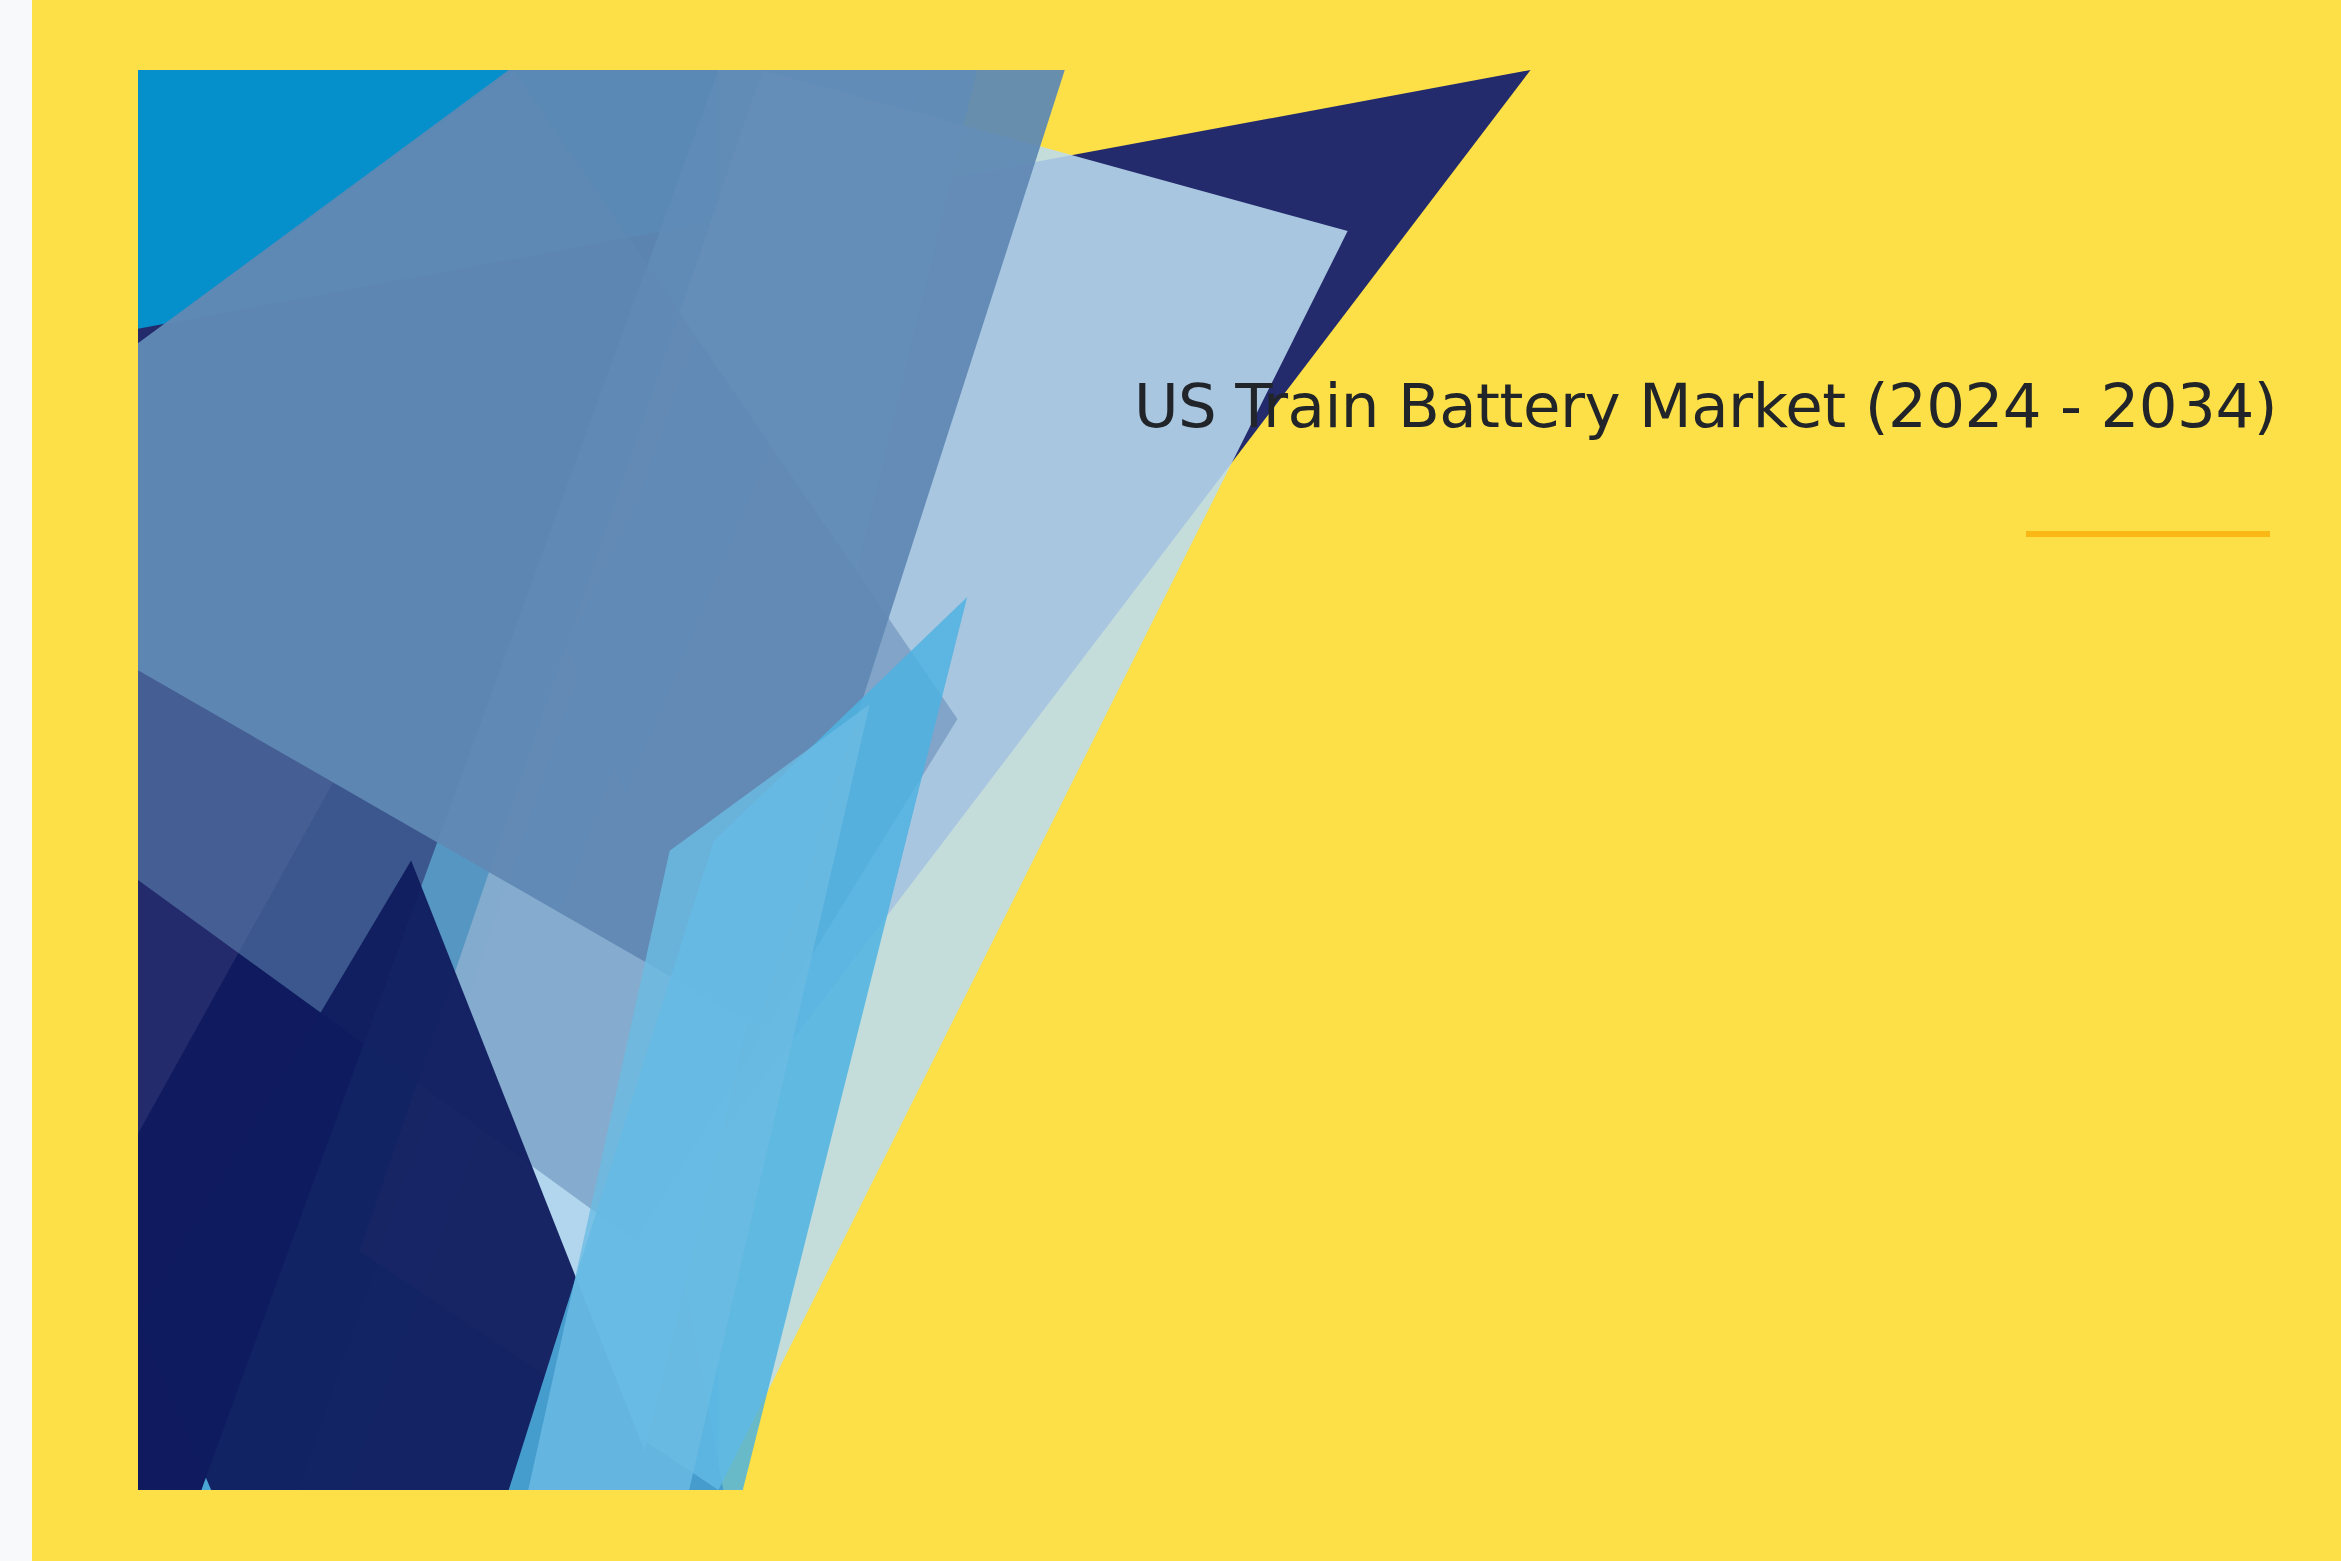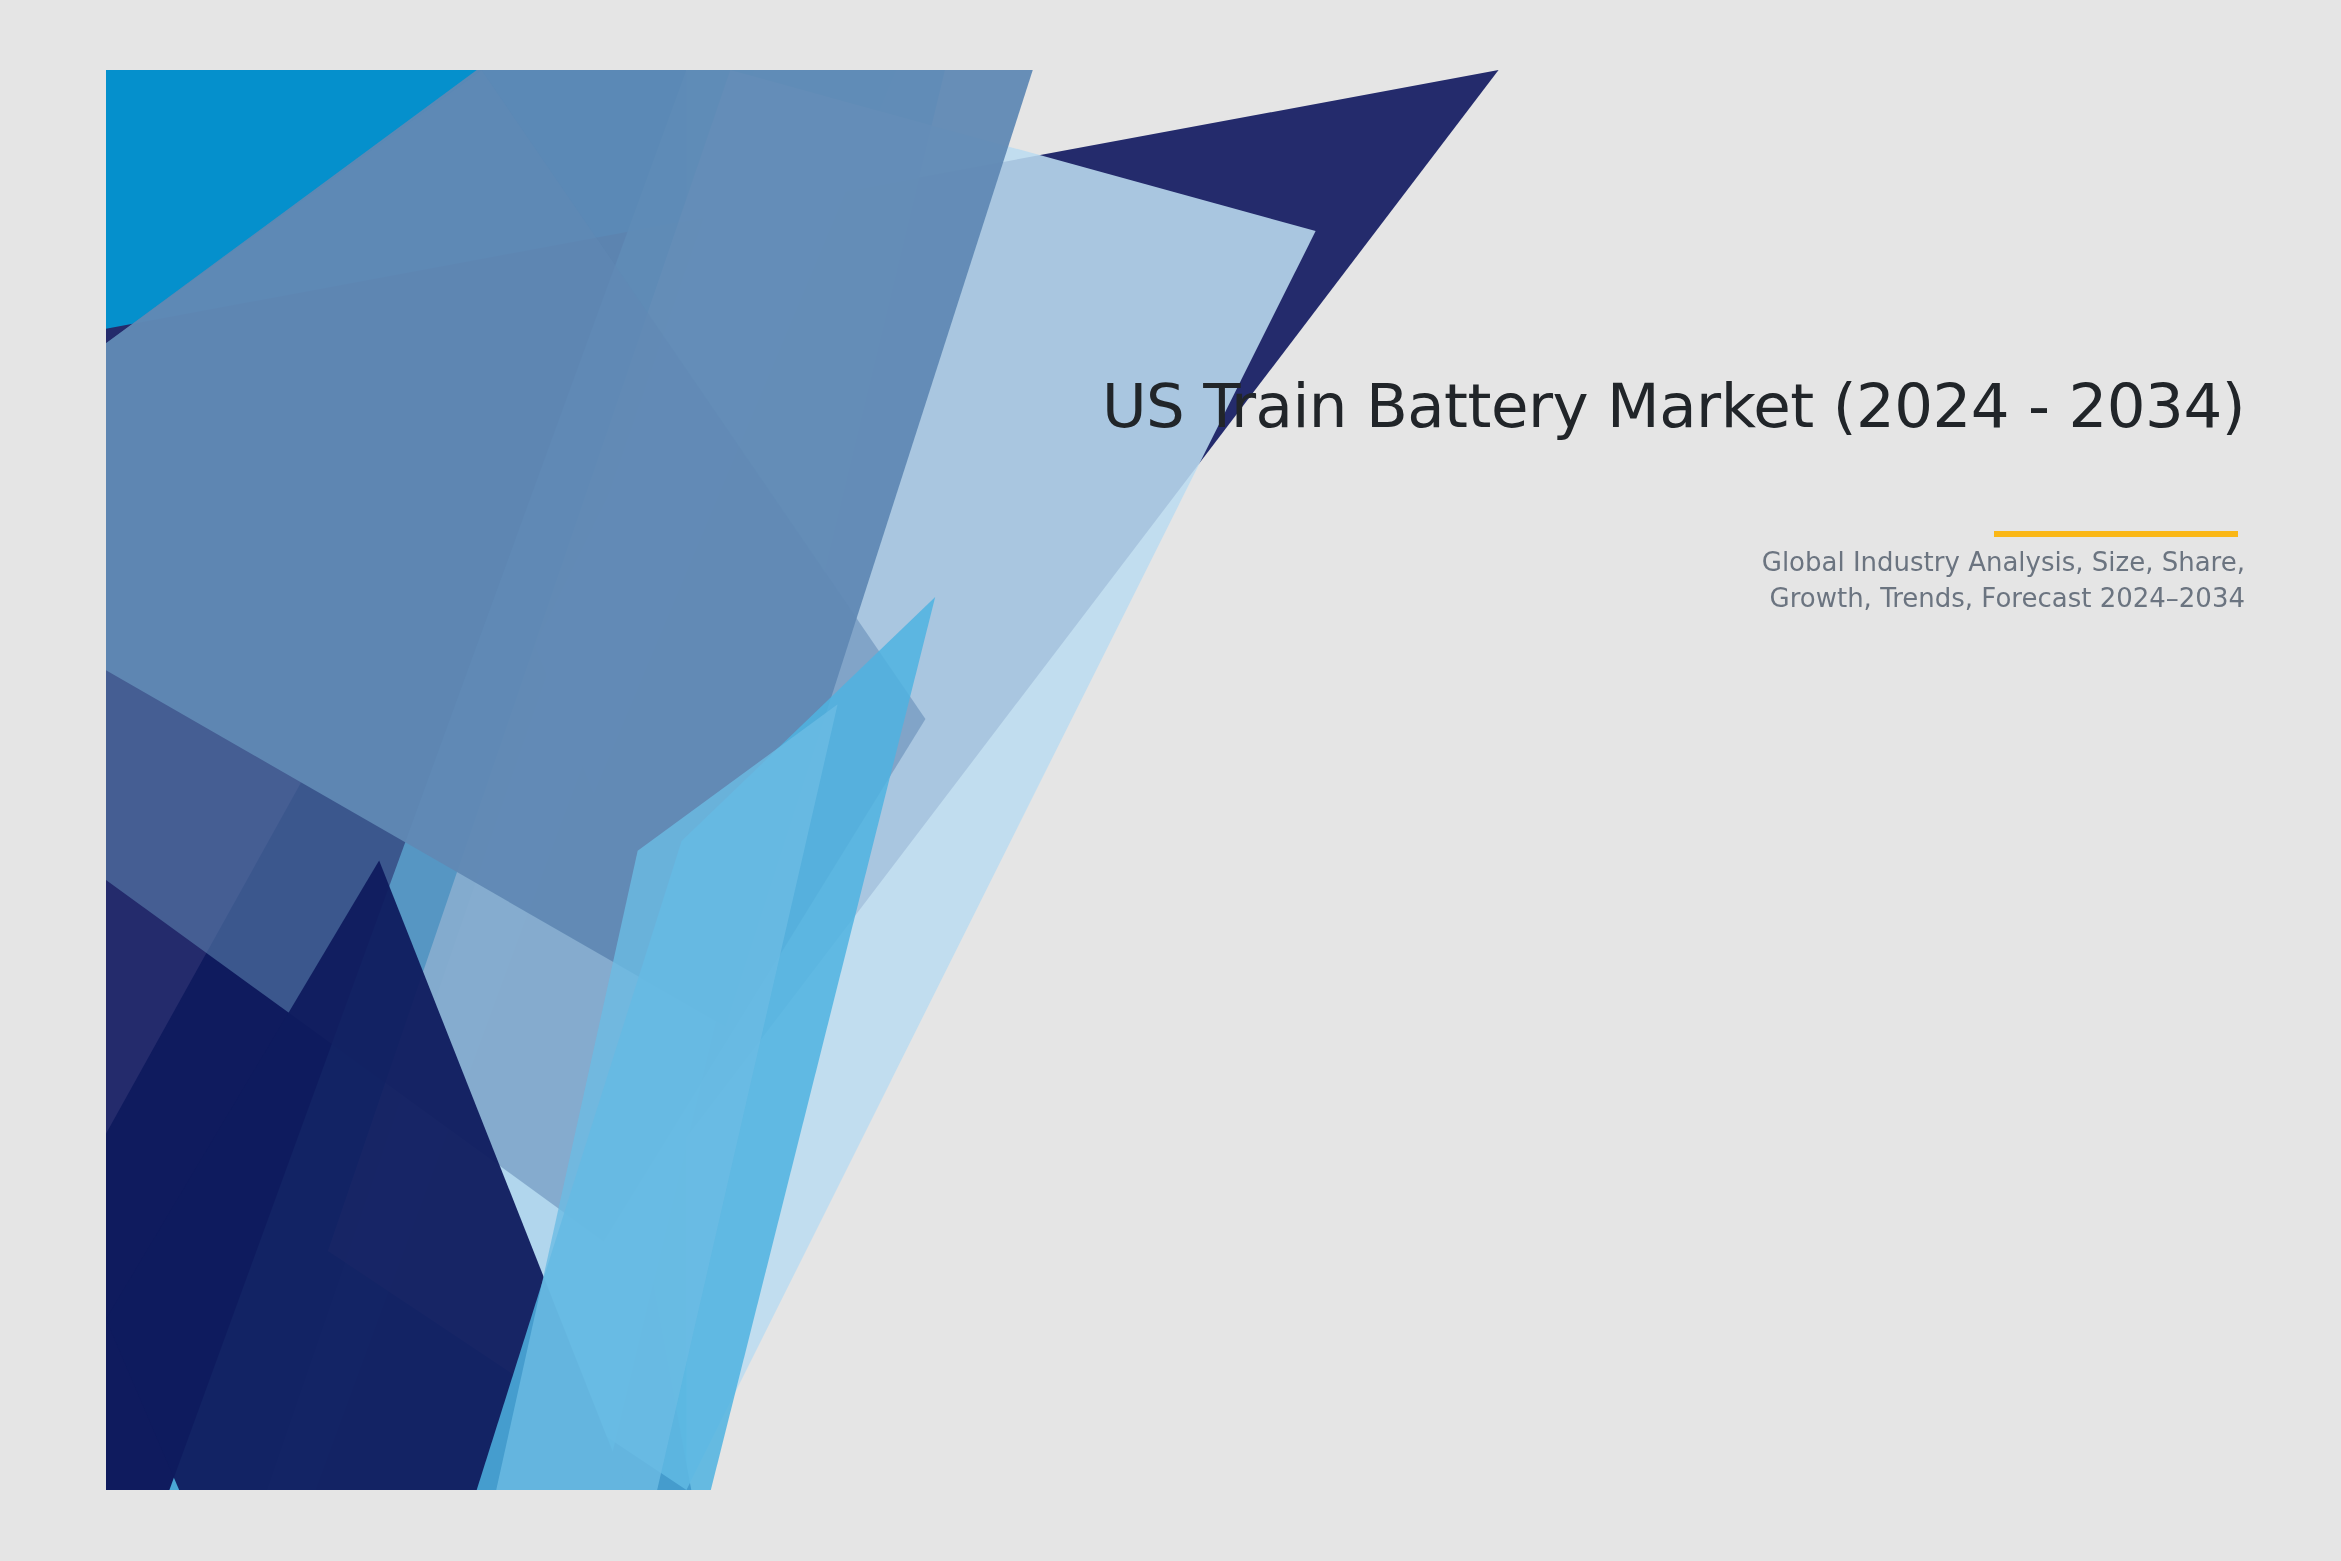--- a/index.html
+++ b/index.html
@@ -12,21 +12,22 @@
     height: 1561px;
     position: relative;
     overflow: hidden;
     font-family: "DejaVu Sans", sans-serif;
   }
 
   
   #slide {
     position: absolute;
     inset: 0;
-    background: #e5e5e5;
+    background: #fde047;
+    margin-left: 32px;
   }
 
   
   #artwork {
     position: absolute;
     left: 106px;
     top: 70px;
     width: 1395px;
     height: 1420px;
     overflow: hidden;
@@ -117,19 +118,17 @@
     </svg>
   </div>
 
   <div id="text-block">
 
     <div id="title-wrap">
       <h1 id="page-title">US Train Battery Market (2024 - 2034)</h1>
       <div id="title-underline"></div>
     </div>
 
-    <p id="page-subtitle">Global Industry Analysis, Size, Share,
-Growth, Trends, Forecast 2024–2034</p>
 
   </div>
 
 </div>
 
 
 </body></html>

